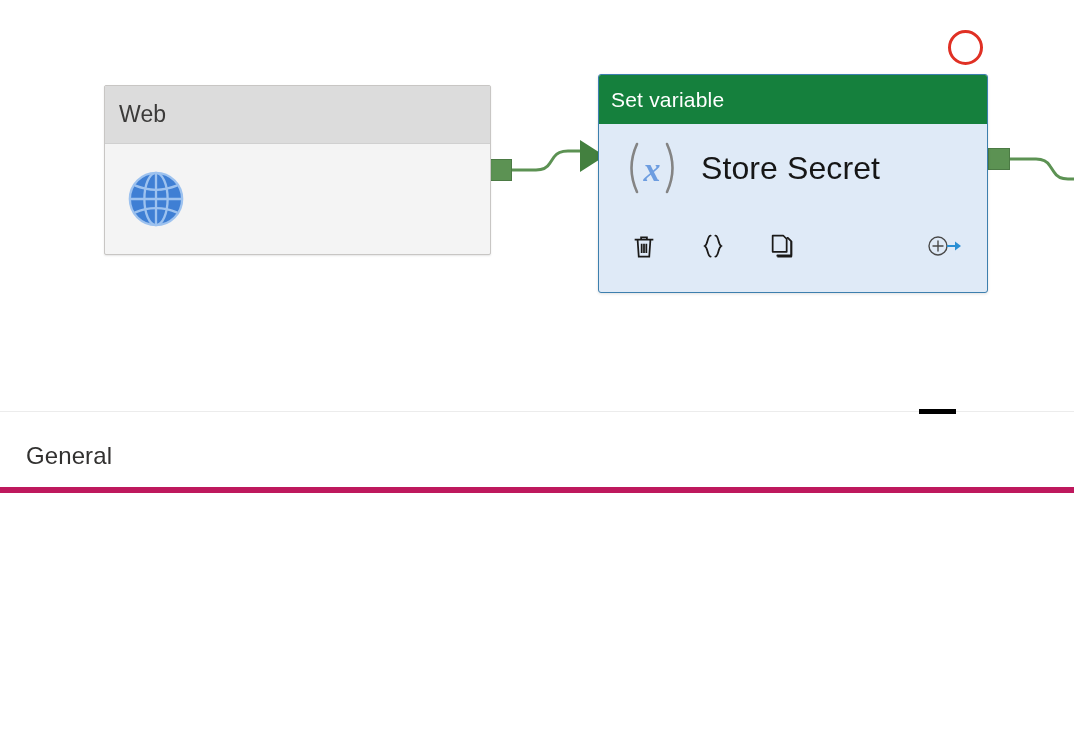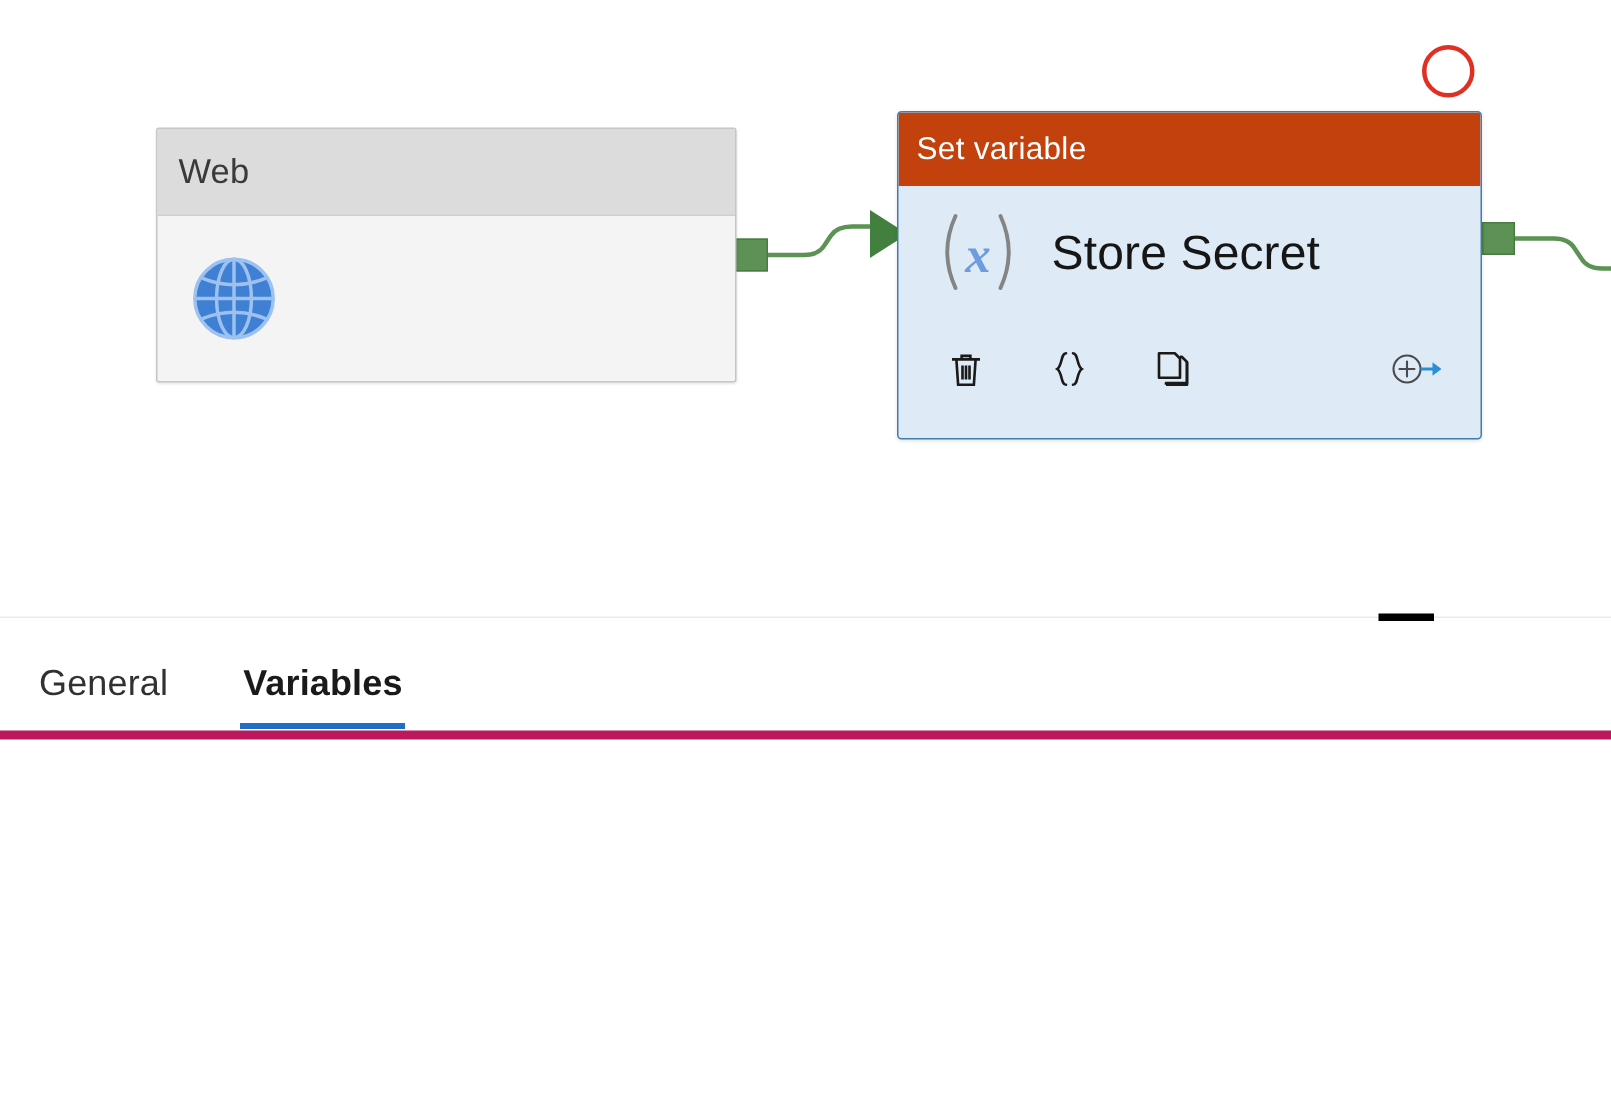--- a/index.html
+++ b/index.html
@@ -80,21 +80,21 @@
     height: 219px;
     border: 1.5px solid #3d7fae;
     border-radius: 3px;
     background: #dfeaf7;
     box-sizing: border-box;
     box-shadow: 0 1px 3px rgba(0,0,0,0.12);
     overflow: hidden;
   }
   #setvar-node .sv-header {
     height: 49px;
-    background: #c2410c;
+    background: #15803d;
     display: flex;
     align-items: center;
     padding-left: 12px;
     box-sizing: border-box;
   }
   #setvar-node .sv-header-title {
     font-size: 21px;
     color: #ffffff;
     letter-spacing: 0.2px;
   }
@@ -290,18 +290,15 @@
 </div>
 
 <div id="panel">
 
   <div id="panel-grip"></div>
 
   <div id="tabstrip">
     <div class="tab">
       <span>General</span>
     </div>
-    <div class="tab active">
-      <span>Variables</span>
-    </div>
   </div>
 
 </div>
 
 </body></html>

